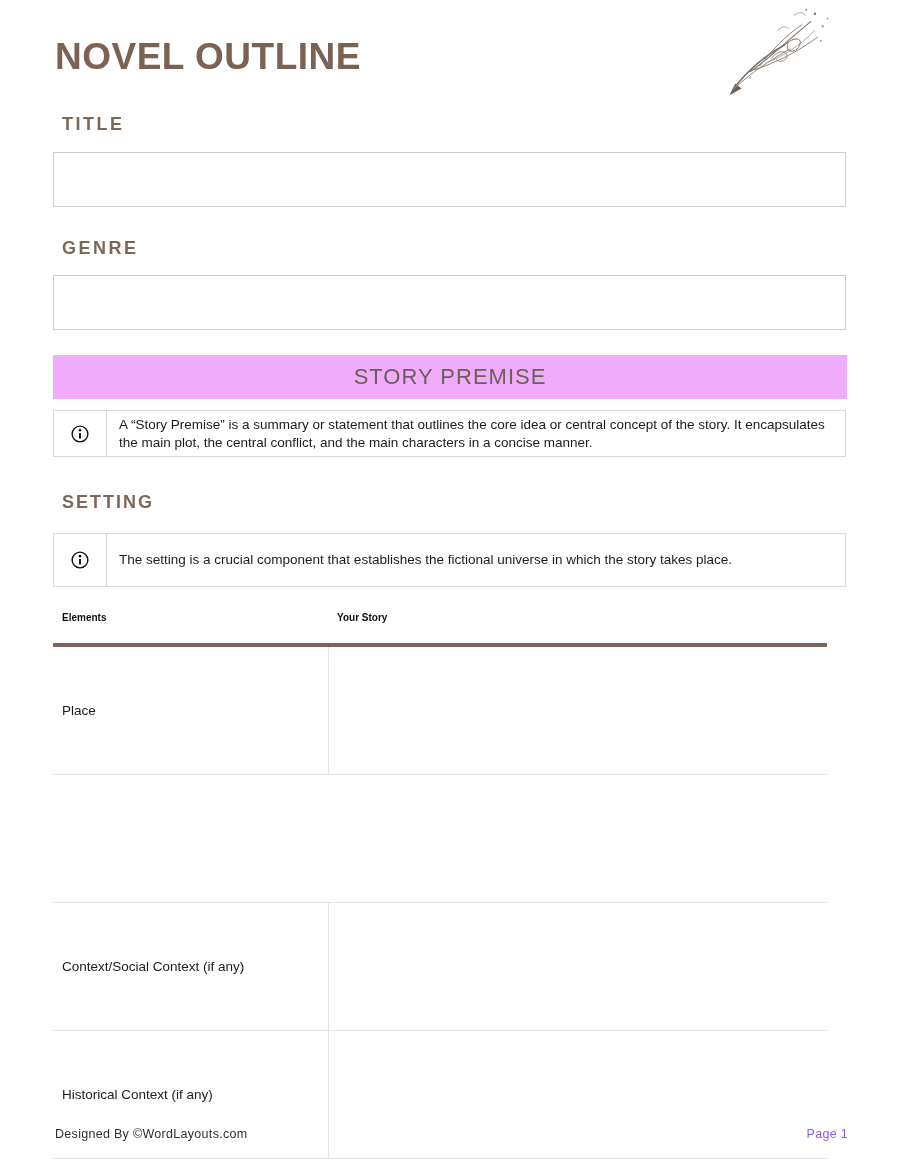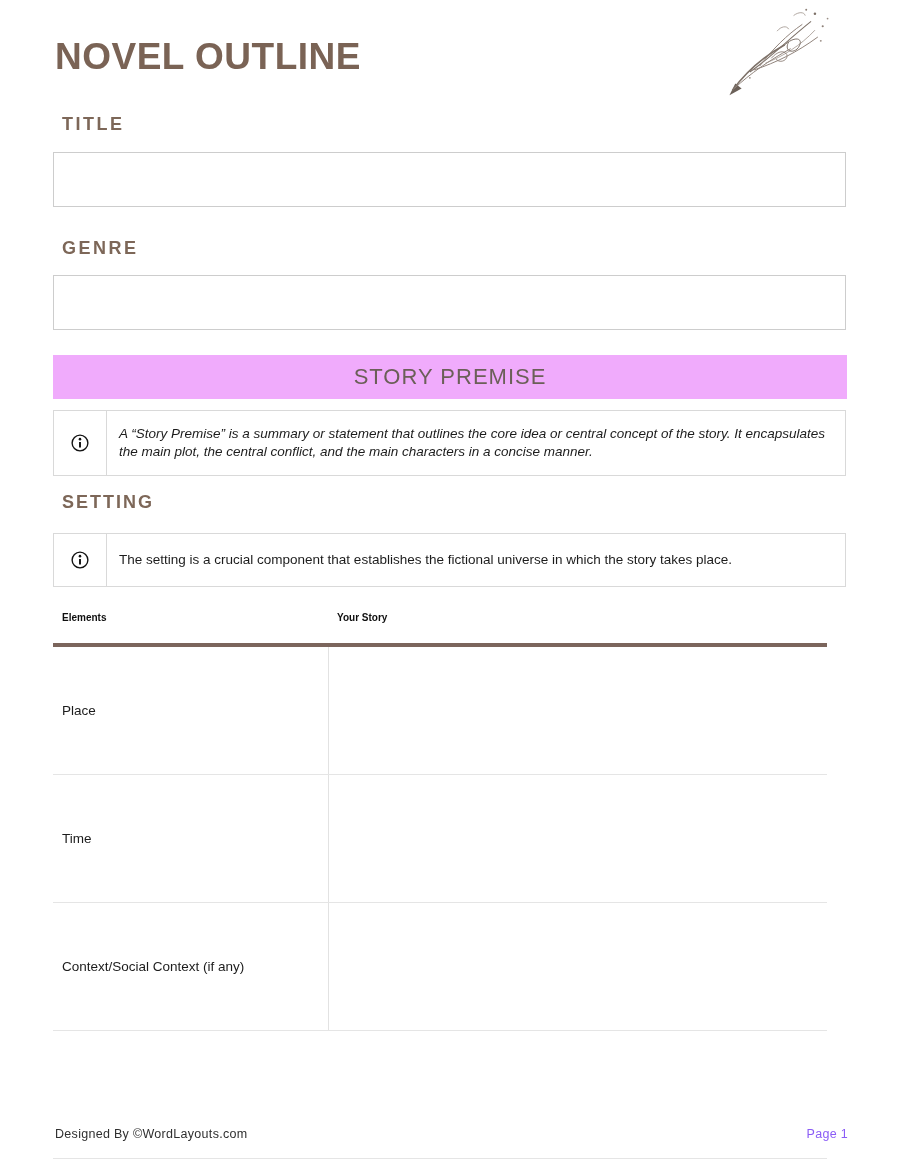--- a/index.html
+++ b/index.html
@@ -29,21 +29,21 @@
   .premise-bar {
     position:absolute; left:53px; top:355px; width:794px; height:44px;
     background:#f0abfc; color:#6b5f58;
     display:flex; align-items:center; justify-content:center;
     font-size:22px; font-weight:400; letter-spacing:1px;
   }
   .info-box {
     position:absolute; left:53px; width:793px;
     border:1px solid #d9d9d9; background:#fff; display:flex; align-items:stretch;
   }
-  .info-box.premise-info { top:410px; height:66px;font-style:italic; }
+  .info-box.premise-info { top:410px; height:47px; }
   .info-box.setting-info { top:533px; height:54px; }
   .info-icon-cell {
     width:53px; flex:0 0 53px; border-right:1px solid #d9d9d9;
     display:flex; align-items:center; justify-content:center;
   }
   .info-text {
     flex:1; padding:6px 12px; font-size:13.5px; line-height:18px; color:#1c1c1c;
     display:flex; align-items:center;
   }
   .col-head {
@@ -132,26 +132,26 @@
 <div class="col-head elements">Elements</div>
 <div class="col-head your-story">Your Story</div>
 <div class="head-rule"></div>
 
 <div class="setting-table">
   <div class="trow">
     <div class="el-cell">Place</div>
     <div class="story-cell"></div>
   </div>
   <div class="trow">
-    <div class="el-cell">Time</div>
     <div class="story-cell"></div>
   </div>
   <div class="trow">
     <div class="el-cell">Context/Social Context (if any)</div>
     <div class="story-cell"></div>
   </div>
   <div class="trow">
+    <div class="el-cell">Historical Context (if any)</div>
     <div class="story-cell"></div>
   </div>
 </div>
 
 <div class="footer-left">Designed By ©WordLayouts.com</div>
 <div class="footer-right">Page 1</div>
 
 </body></html>

